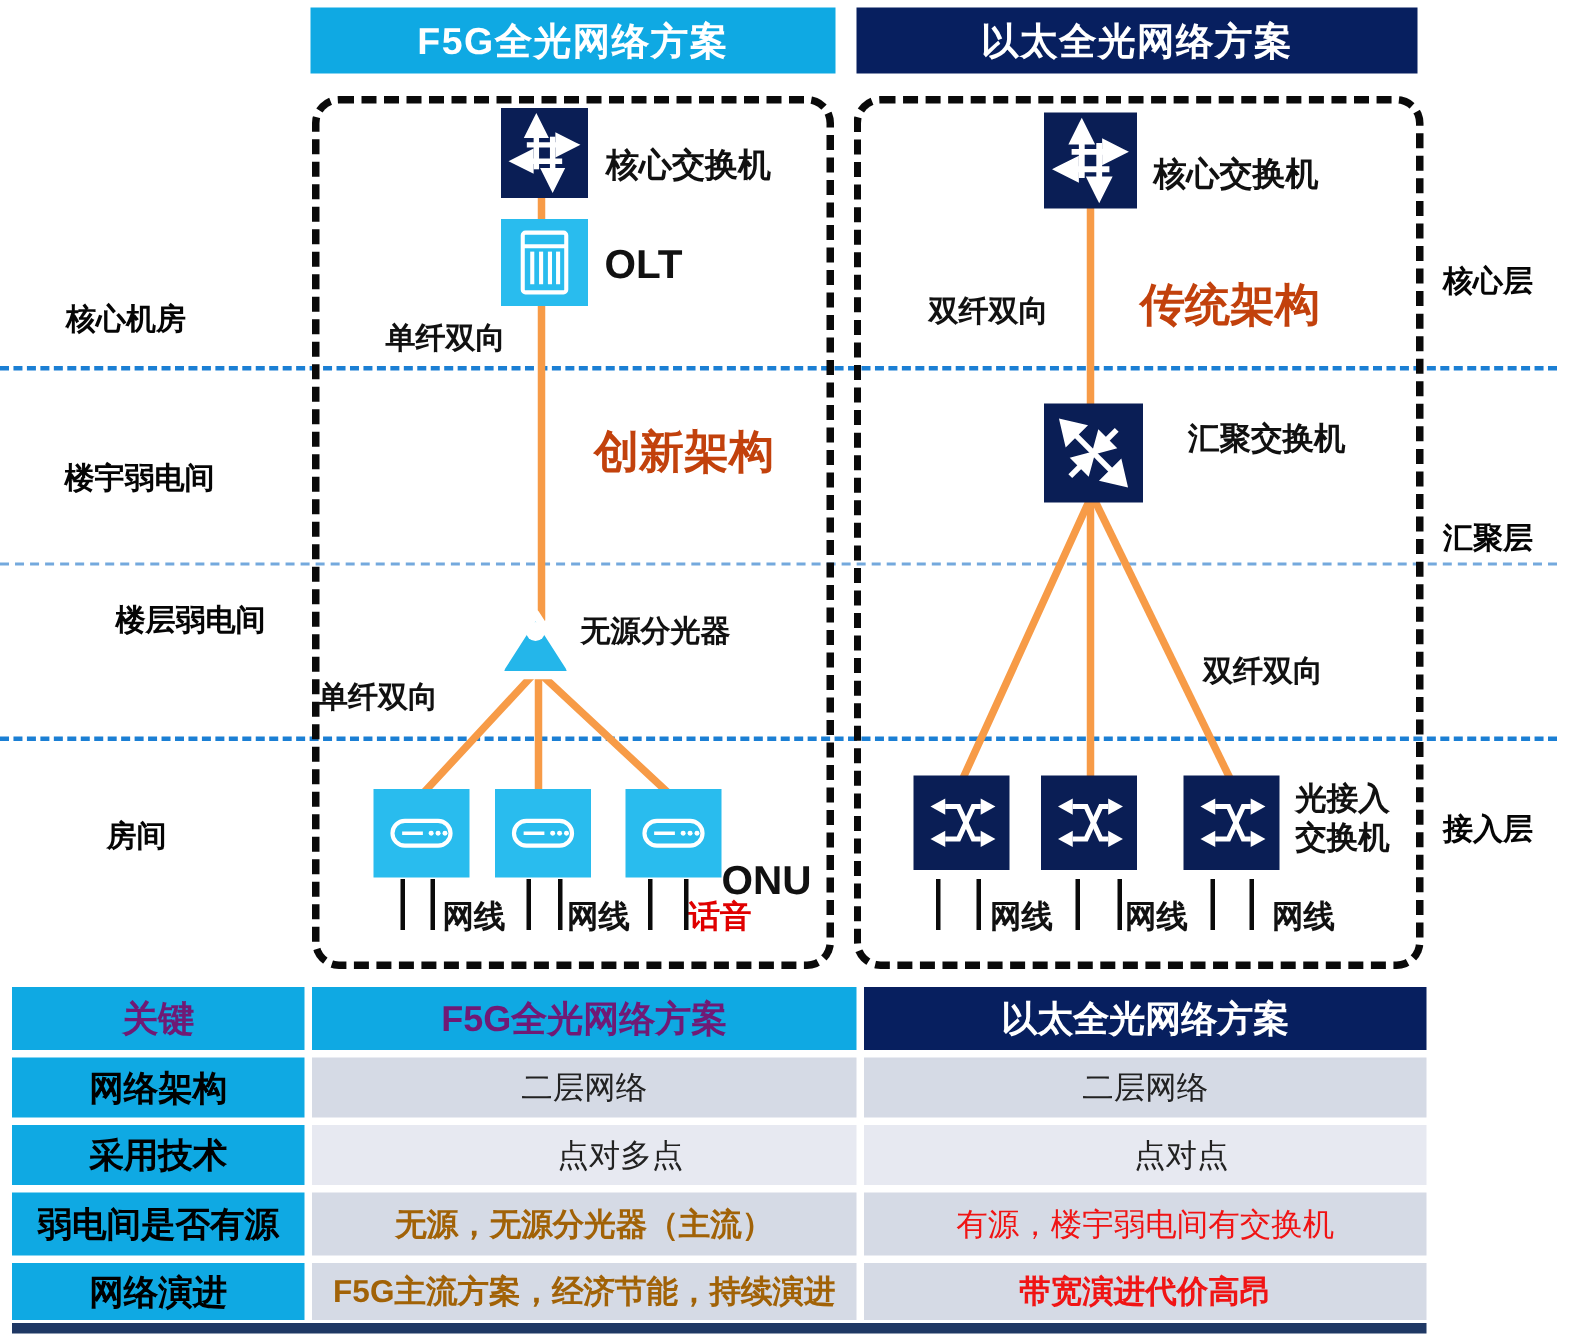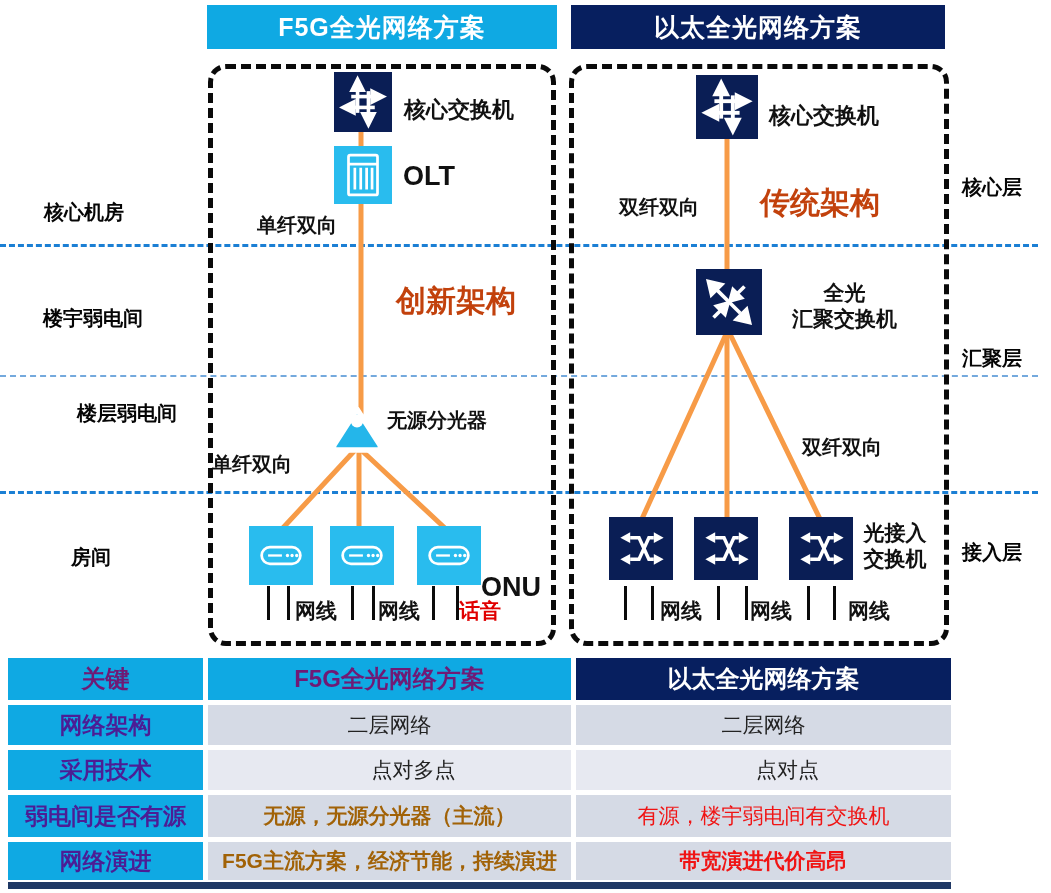--- a/index.html
+++ b/index.html
@@ -44,21 +44,21 @@
   
   .tick{position:absolute;width:3px;height:34px;background:#0a0a0a;top:586px;}
 
   
   .tbl{position:absolute;left:8px;top:658px;width:943px;display:grid;
        grid-template-columns:195px 363px 375px;grid-template-rows:42px 40px 40px 42px 38px;
        gap:5px;background:#ffffff;border-bottom:7px solid #1F3864;padding-bottom:2px;}
   .cell{display:flex;align-items:center;justify-content:center;white-space:nowrap;}
   .hdr-cyan{background:#0FA9E3;color:#701a75;font-size:24px;font-weight:bold;}
   .hdr-navy{background:#071F5F;color:#fff;font-size:24px;font-weight:bold;}
-  .rlabel{background:#0FA9E3;color:#4c1d95;font-size:23px;font-weight:bold;}
+  .rlabel{background:#0FA9E3;color:#000000;font-size:23px;font-weight:bold;}
   .val{background:#D5DAE5;color:#222;font-size:21px;}
   .val-light{background:#E7E9F1;padding-left:48px;}
   .green-bold{color:#a16207;font-weight:bold;}
   .red-cell{color:#F01414;}
   .red-cell-bold{color:#F01414;font-weight:bold;}
 </style>
 </head>
 <body>
 
 <div class="stage">
@@ -238,21 +238,20 @@
   <div class="dlabel" style="left:212px;top:451px;">单纤双向</div>
   <div class="dlabel dlabel-big" style="left:481px;top:572px;">ONU</div>
   <div class="dlabel" style="left:295px;top:597px;font-size:21px;">网线</div>
   <div class="dlabel" style="left:378px;top:597px;font-size:21px;">网线</div>
   <div class="dlabel red-text" style="left:459px;top:597px;font-size:21px;">话音</div>
 
   <div class="dlabel" style="left:769px;top:101px;font-size:22px;">核心交换机</div>
   <div class="dlabel" style="left:619px;top:194px;">双纤双向</div>
   <div class="arch-label" style="left:760px;top:183px;">传统架构</div>
   <div class="abs center-block" style="left:772px;top:280px;width:145px;">
-    <div>全光</div>
     <div>汇聚交换机</div>
   </div>
   <div class="dlabel" style="left:802px;top:434px;">双纤双向</div>
   <div class="abs center-block" style="left:853px;top:520px;width:84px;">
     <div>光接入</div>
     <div>交换机</div>
   </div>
   <div class="dlabel" style="left:660px;top:597px;font-size:21px;">网线</div>
   <div class="dlabel" style="left:750px;top:597px;font-size:21px;">网线</div>
   <div class="dlabel" style="left:848px;top:597px;font-size:21px;">网线</div>

